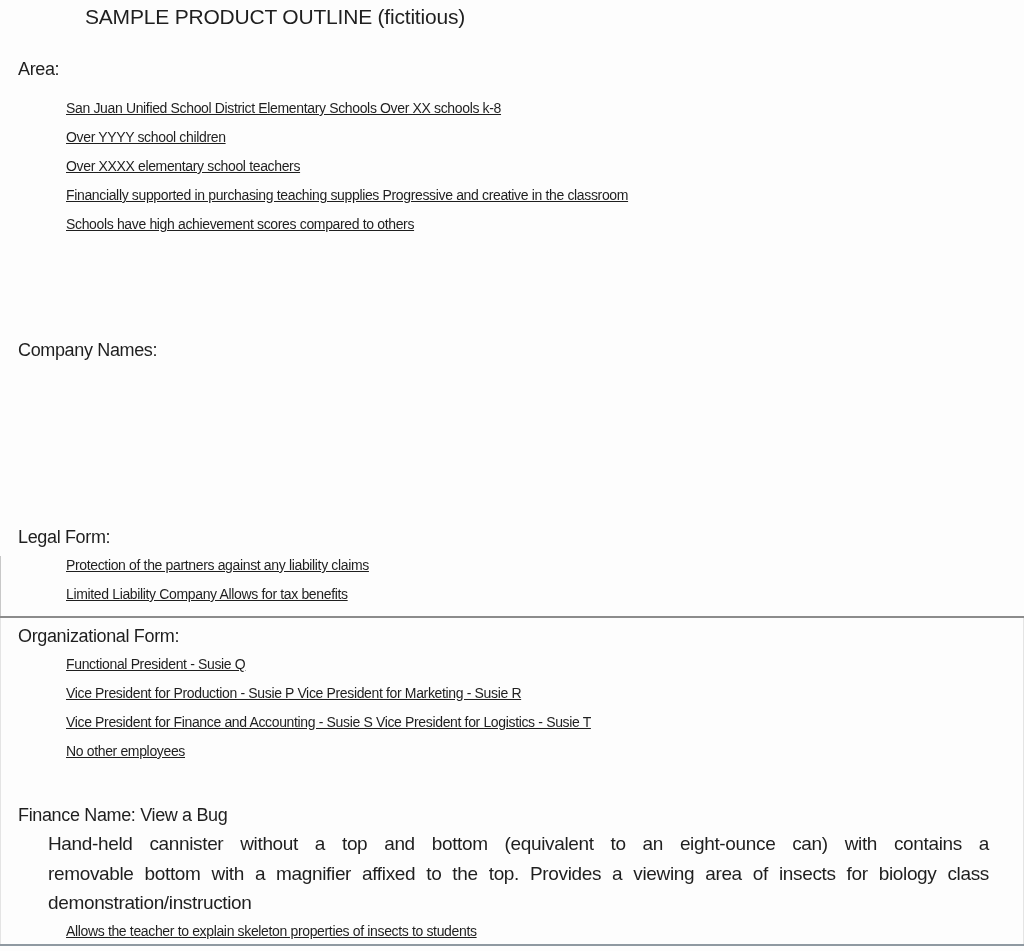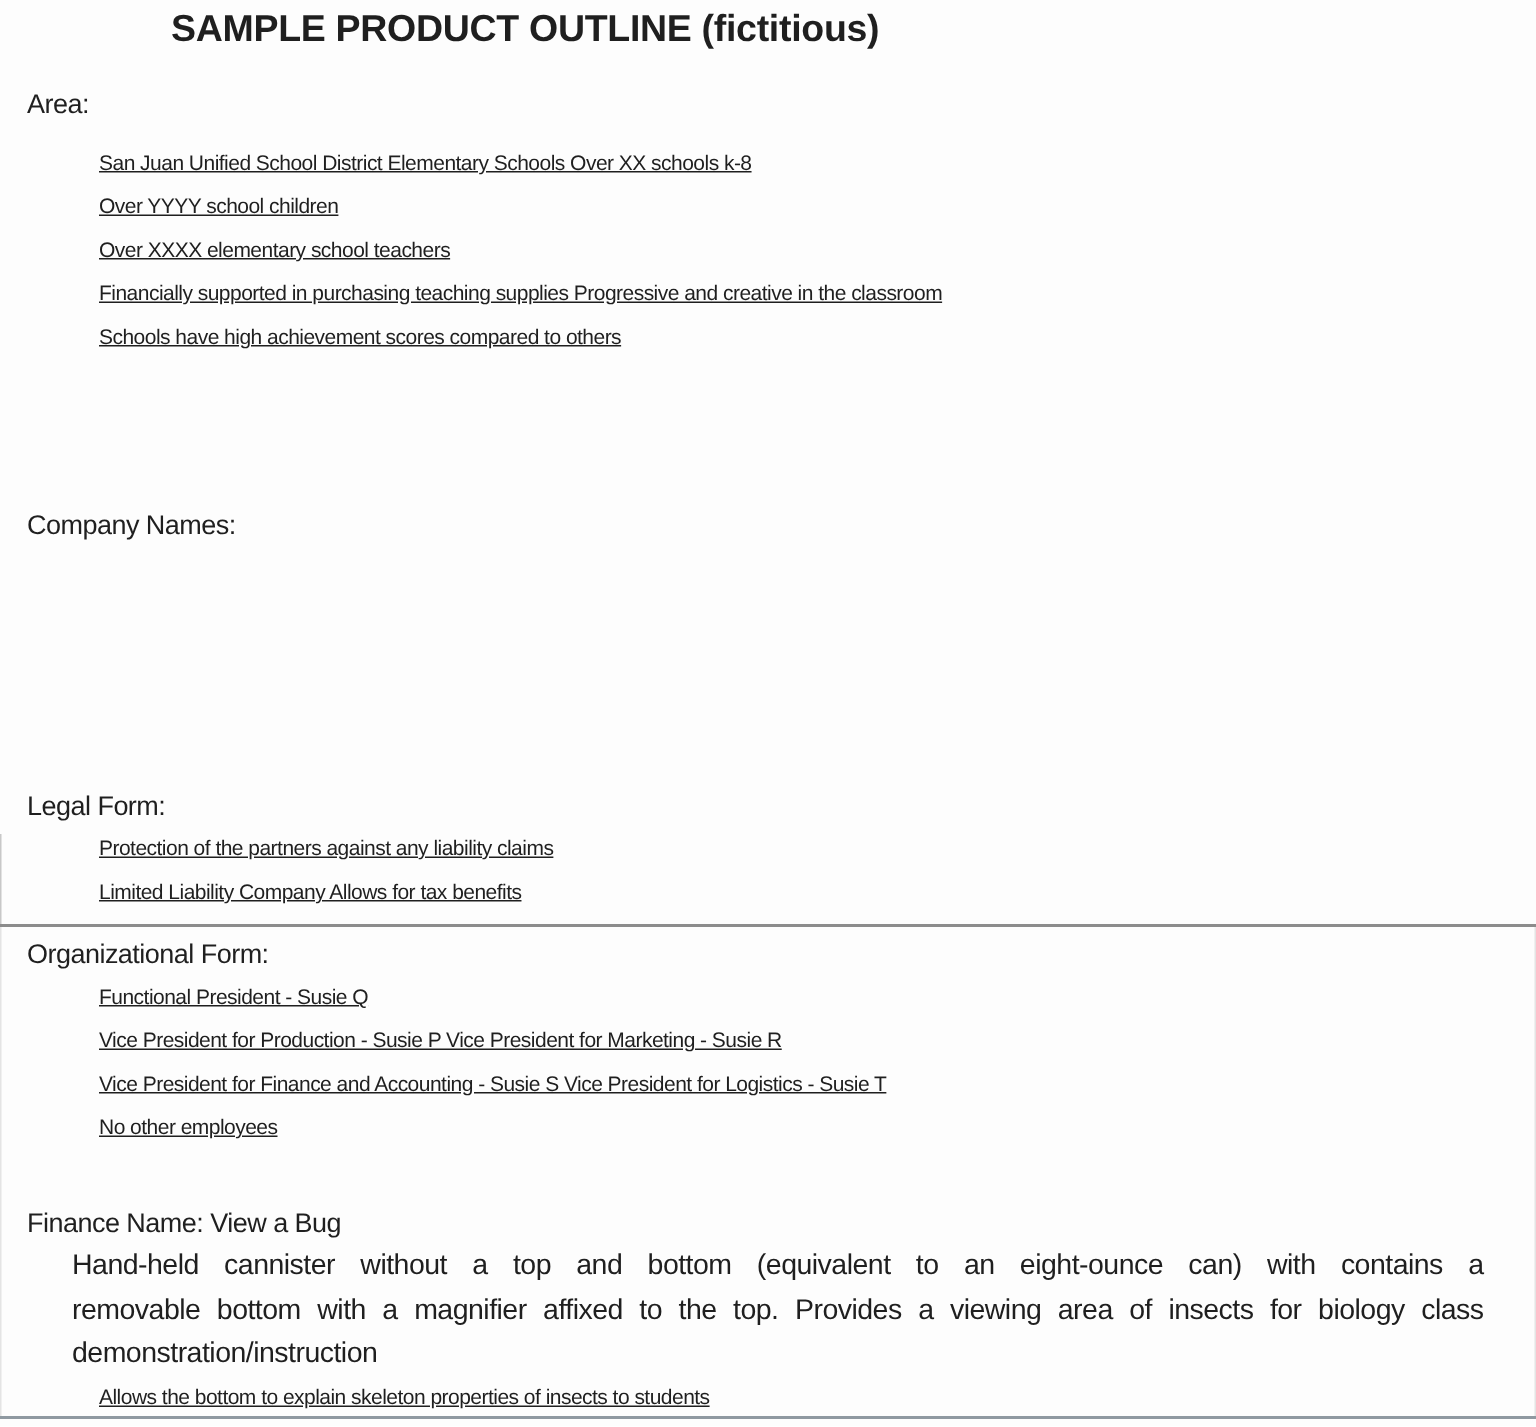--- a/index.html
+++ b/index.html
@@ -13,25 +13,24 @@
     height: 951px;
     background: #fdfdfd;
     overflow: hidden;
     font-family: "Liberation Sans", sans-serif;
     color: #1f1f1f;
   }
   .doc-title {
     position: absolute;
     left: 85px;
     top: 5px;
-    font-size: 25px;
-    font-weight: bold;
+    font-size: 21px;
+    font-weight: normal;
     letter-spacing: -0.2px;
     white-space: nowrap;
-    margin-left: 29px;
   }
   .sec-heading {
     position: absolute;
     left: 18px;
     font-size: 18px;
     line-height: 29px;
     letter-spacing: -0.35px;
     white-space: nowrap;
   }
   .sec-lines {
@@ -109,18 +108,18 @@
     <div class="bline">No other employees</div>
   </div>
 
   <div class="sec-heading" style="top:801px">Finance Name: View a Bug</div>
   <div class="para" style="top:829px">
     <div class="jline">Hand-held cannister without a top and bottom (equivalent to an eight-ounce can) with contains a</div>
     <div class="jline">removable bottom with a magnifier affixed to the top. Provides a viewing area of insects for biology class</div>
     <div class="bline">demonstration/instruction</div>
   </div>
   <div class="sec-lines" style="top:917px">
-    <div class="bline">Allows the bottom to explain skeleton properties of insects to students</div>
+    <div class="bline">Allows the teacher to explain skeleton properties of insects to students</div>
   </div>
 
   <div class="rule rule-bottom"></div>
 
 </div>
 
 </body></html>

